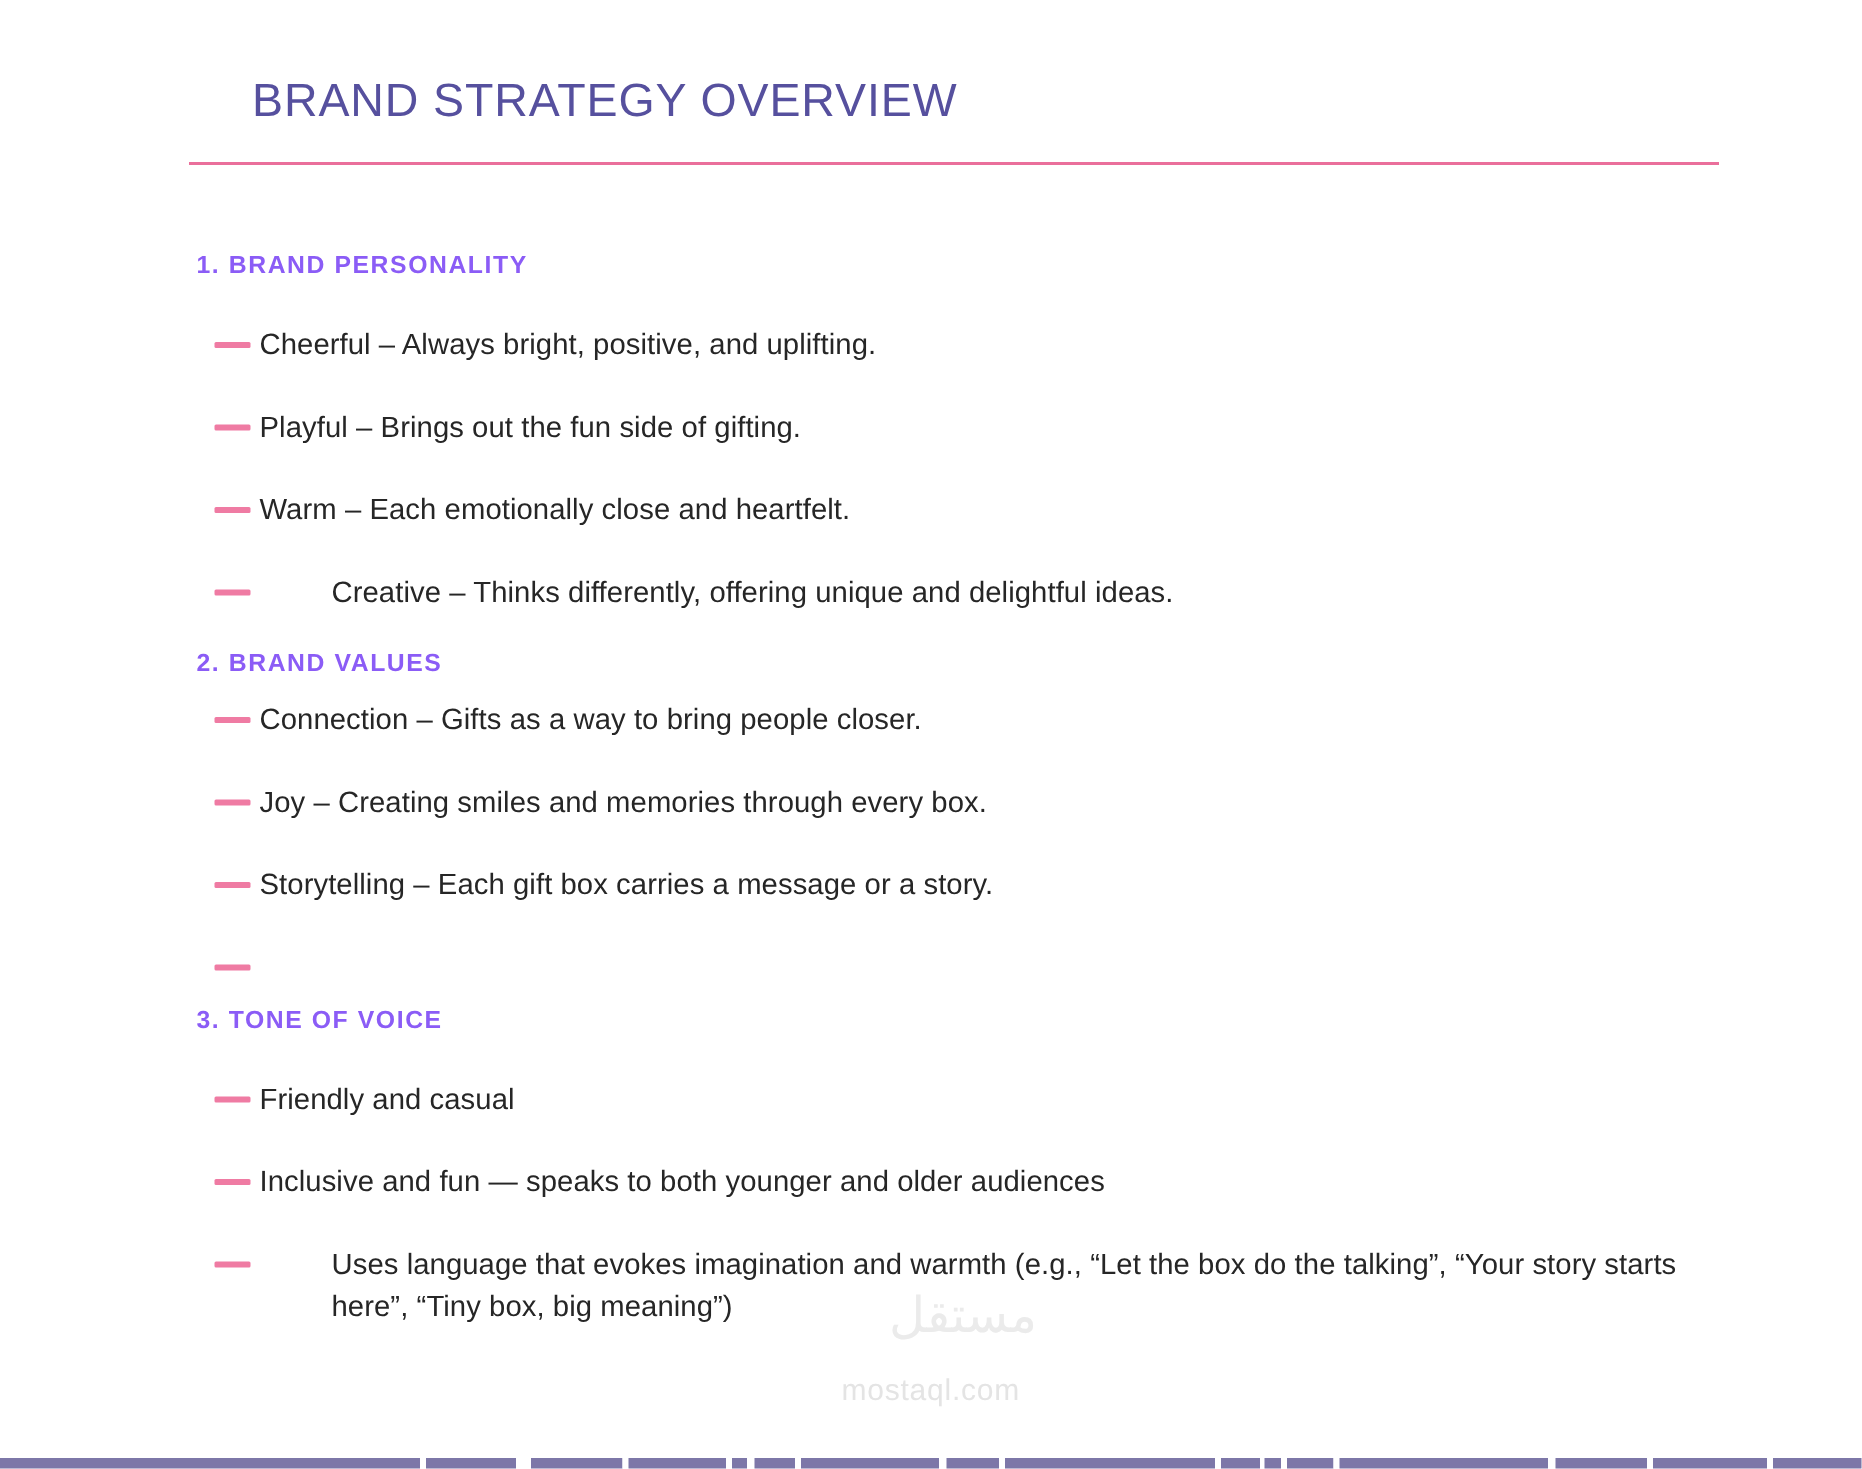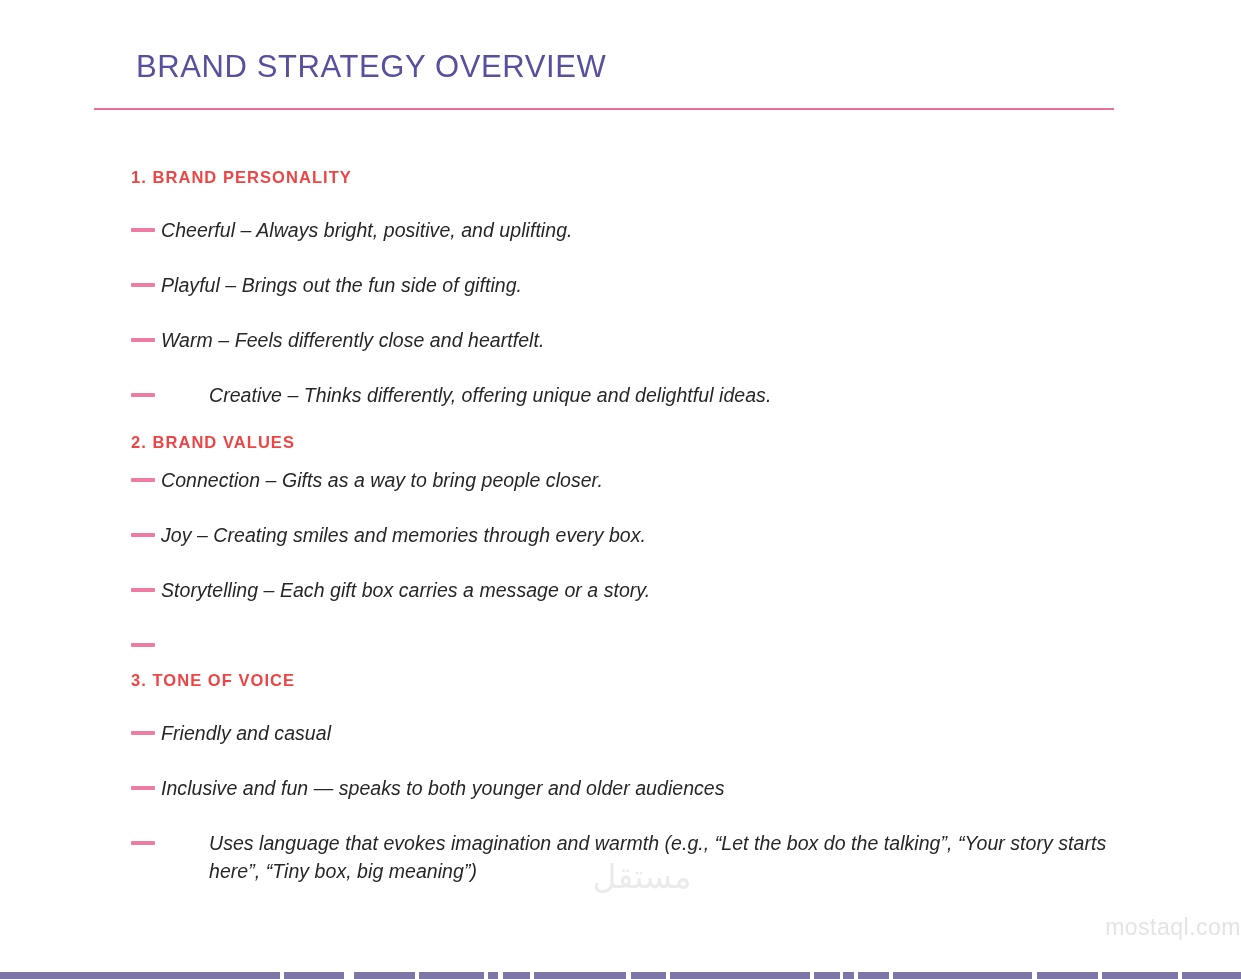--- a/index.html
+++ b/index.html
@@ -21,21 +21,21 @@
 
   .page {
     position: absolute;
     inset: 0;
     background: #ffffff;
   }
 
   
   .header {
     position: absolute;
-    left: 94px;
+    left: 126px;
     top: 48px;
     width: 1020px;
   }
 
   .page-title {
     margin: 0;
     padding-left: 42px;
     font-size: 31px;
     line-height: 38px;
     font-weight: 400;
@@ -59,34 +59,33 @@
     width: 1000px;
   }
 
   .section { }
 
   .section-heading {
     font-size: 16.5px;
     line-height: 22px;
     font-weight: bold;
     letter-spacing: 1.05px;
-    color: #ef4444;
+    color: #8b5cf6;
     margin: 0;
     white-space: nowrap;
   }
 
   .s1 .section-heading { margin-bottom: 28px; }
   .s2 .section-heading { margin-top: 22px; margin-bottom: 13px; }
   .s3 .section-heading { margin-top: 22px; margin-bottom: 28px; }
 
   .bullet-list {
     list-style: none;
-    margin: 0;
+    margin: 12px;
     padding: 0;
-    font-style: italic;
   }
 
   .bullet {
     display: flex;
     align-items: flex-start;
     margin-bottom: 27px;
   }
 
   .bullet:last-child { margin-bottom: 0; gap: 48px; }
 
@@ -126,26 +125,25 @@
   .watermark-arabic {
     font-size: 33px;
     line-height: 34px;
     color: #ebebeb;
     letter-spacing: 1px;
     direction: rtl;
     padding-left: 43px;
   }
 
   .watermark-domain {
-    font-size: 23px;
+    font-size: 20px;
     line-height: 28px;
     color: #e4e4e4;
     letter-spacing: 0.5px;
     margin-top: 19px;
-    text-align: right;
   }
 
   
   .bottom-band {
     position: absolute;
     left: 0;
     right: 0;
     bottom: 0;
     height: 7px;
     display: flex;
@@ -175,21 +173,21 @@
         <li class="bullet">
           <span class="dash-icon"></span>
           <span class="bullet-text">Cheerful – Always bright, positive, and uplifting.</span>
         </li>
         <li class="bullet">
           <span class="dash-icon"></span>
           <span class="bullet-text">Playful – Brings out the fun side of gifting.</span>
         </li>
         <li class="bullet">
           <span class="dash-icon"></span>
-          <span class="bullet-text">Warm – Feels differently close and heartfelt.</span>
+          <span class="bullet-text">Warm – Each emotionally close and heartfelt.</span>
         </li>
         <li class="bullet">
           <span class="dash-icon"></span>
           <span class="bullet-text">Creative – Thinks differently, offering unique and delightful ideas.</span>
         </li>
       </ul>
     </div>
 
     <div class="section s2">
       <h2 class="section-heading">2. BRAND VALUES</h2>

